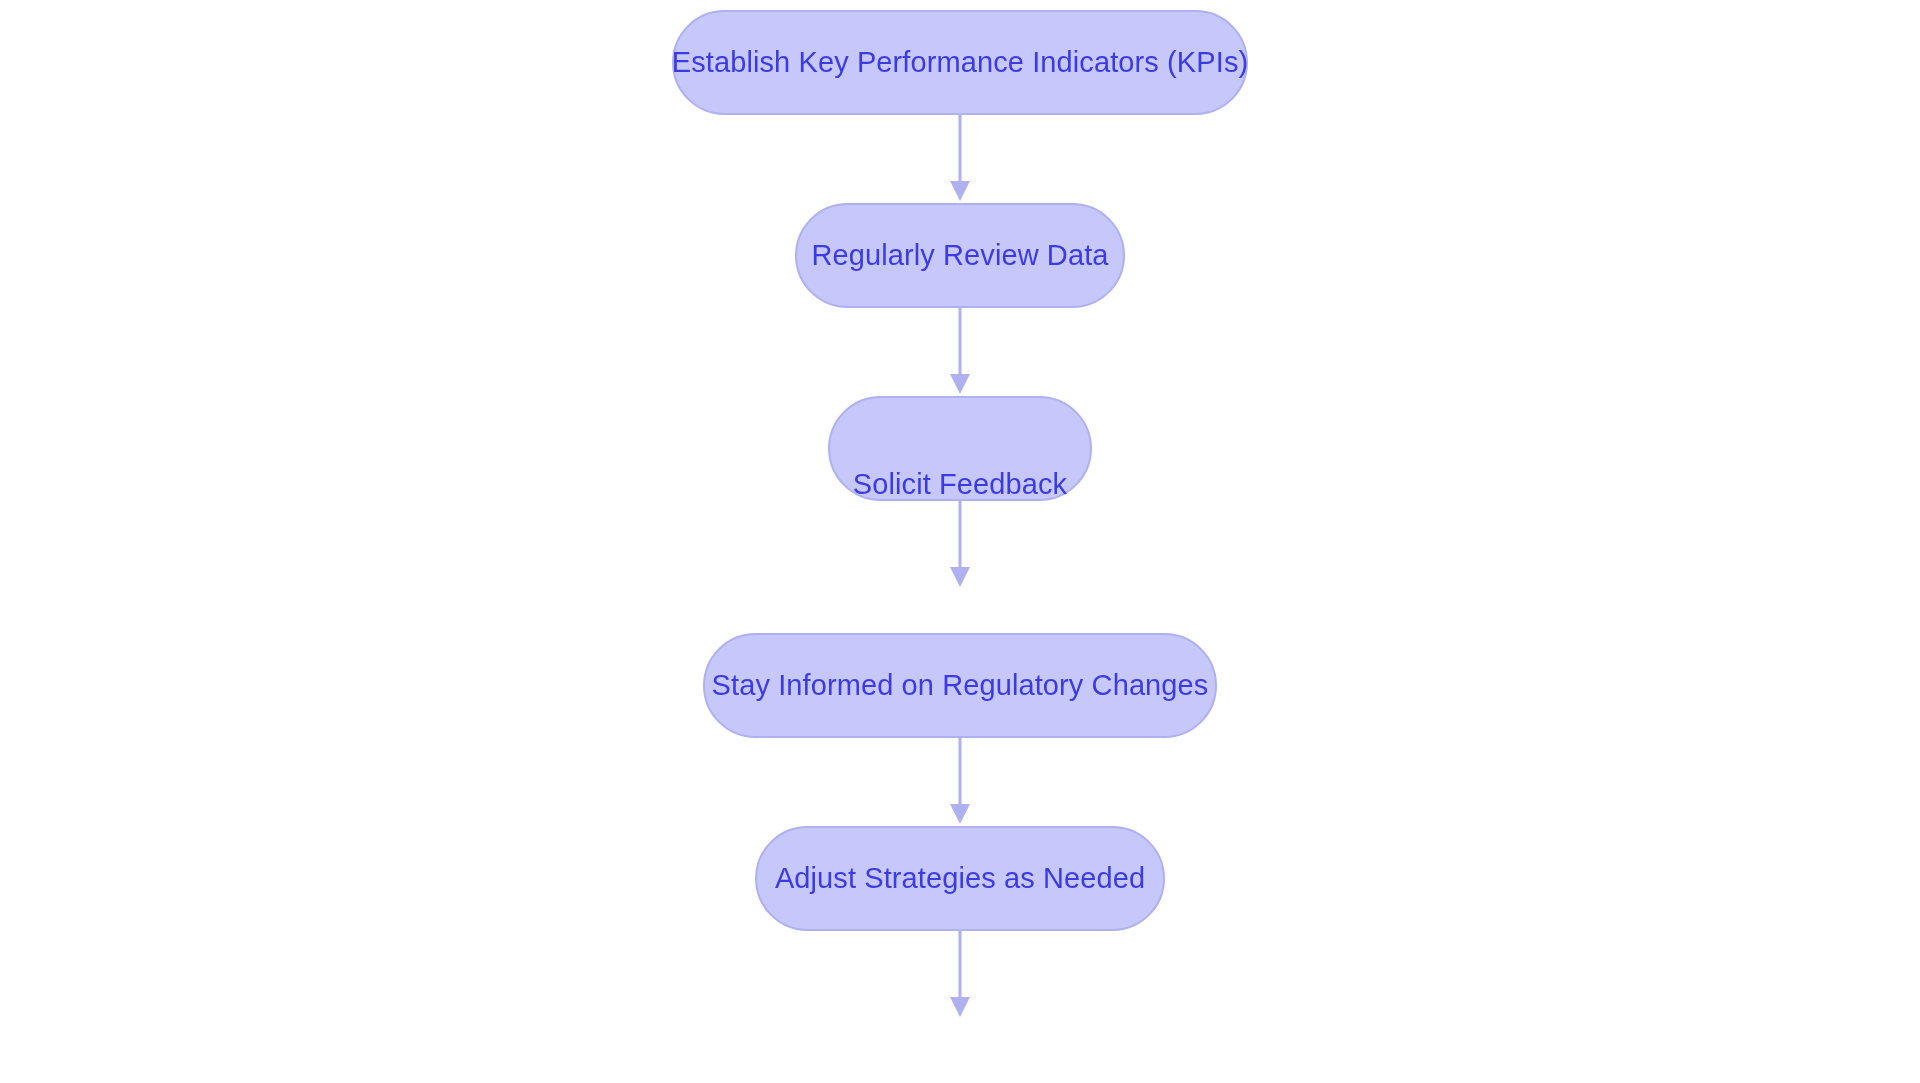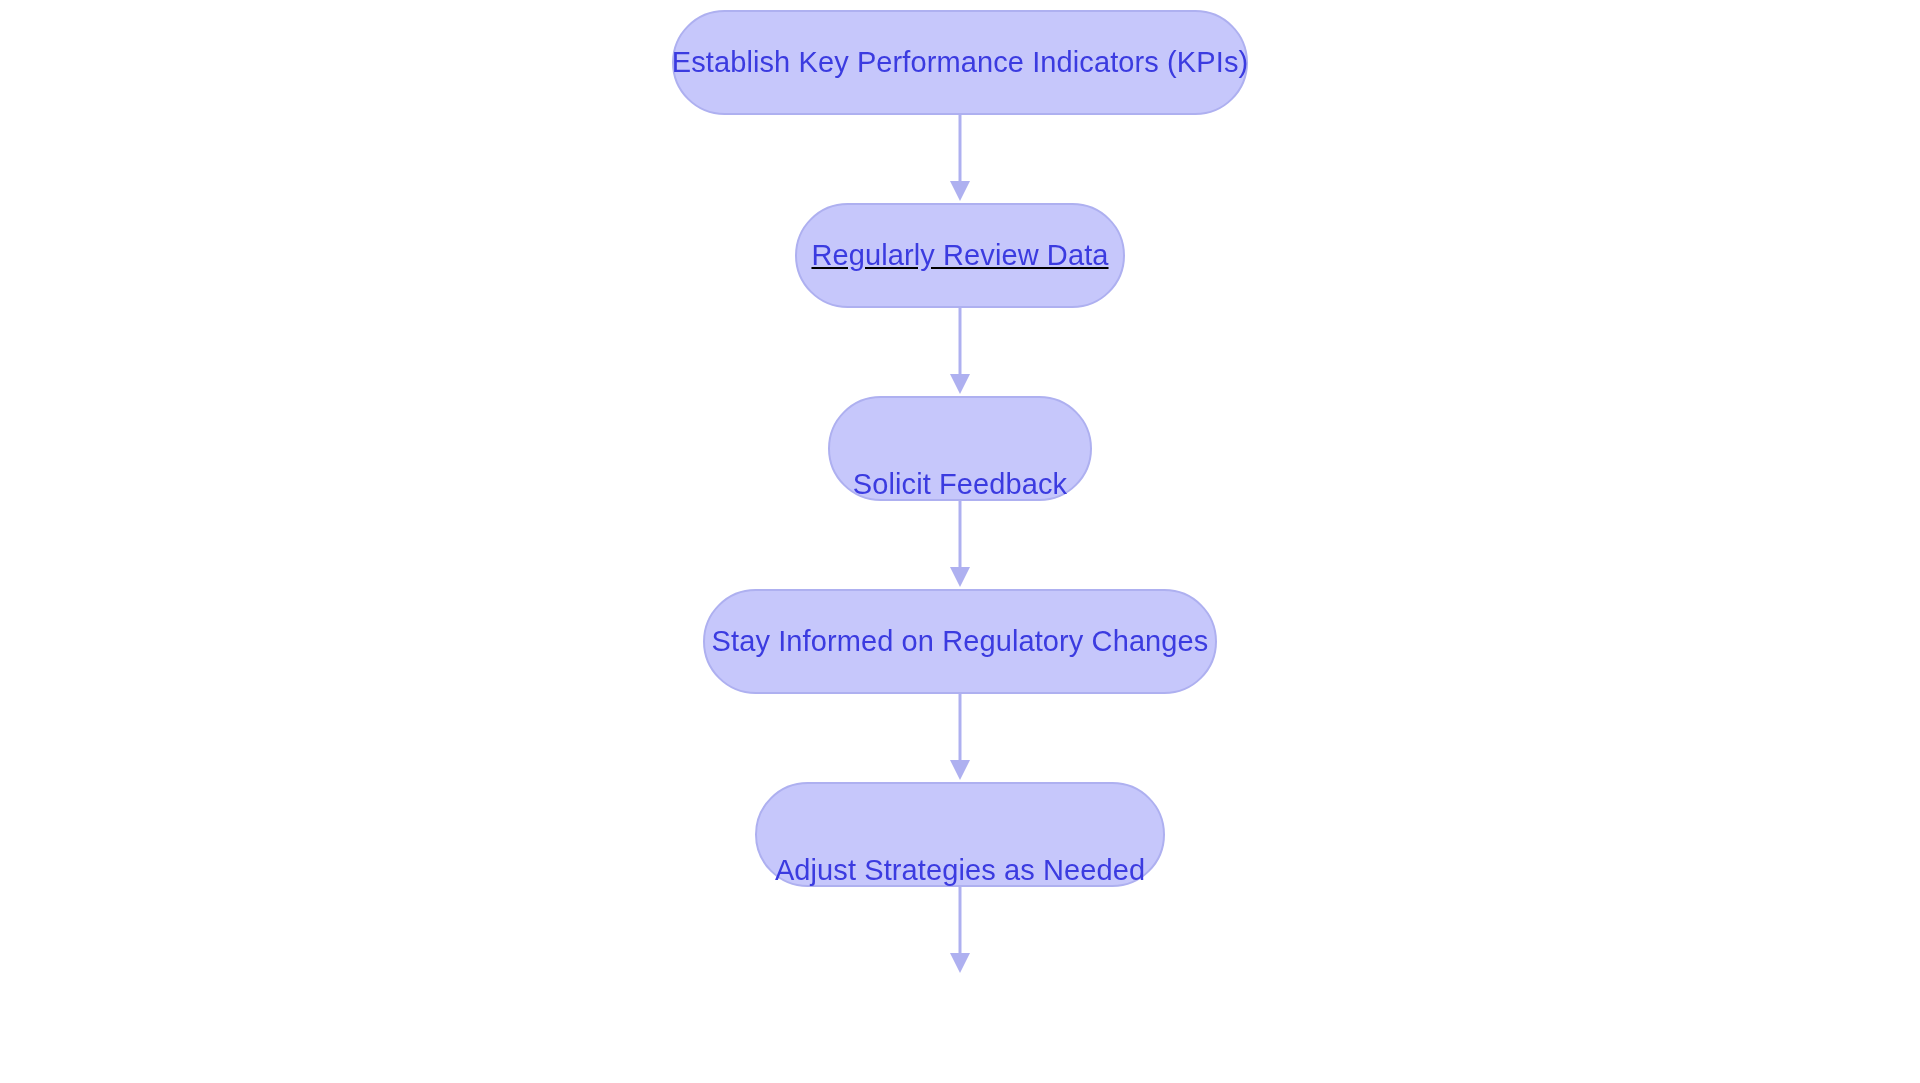--- a/index.html
+++ b/index.html
@@ -50,24 +50,24 @@
     color: #3b3be0;
     font-size: 29px;
     font-weight: 400;
     line-height: 1;
     white-space: nowrap;
     letter-spacing: 0.1px;
   }
 
   
   .w-1 { width: 576px; }
-  .w-2 { width: 330px; text-decoration: underline; }
+  .w-2 { width: 330px; }
   .w-3 { width: 264px; align-items: flex-end; }
-  .w-4 { width: 514px; }
-  .w-5 { width: 410px; align-items: flex-end; }
+  .w-4 { width: 514px; margin-top: 44px; }
+  .w-5 { width: 410px; }
   .w-6 { width: 514px; }
 
   
   .flow-connector {
     flex: 0 0 auto;
     width: 24px;
     height: 88px;
     display: block;
   }
 

